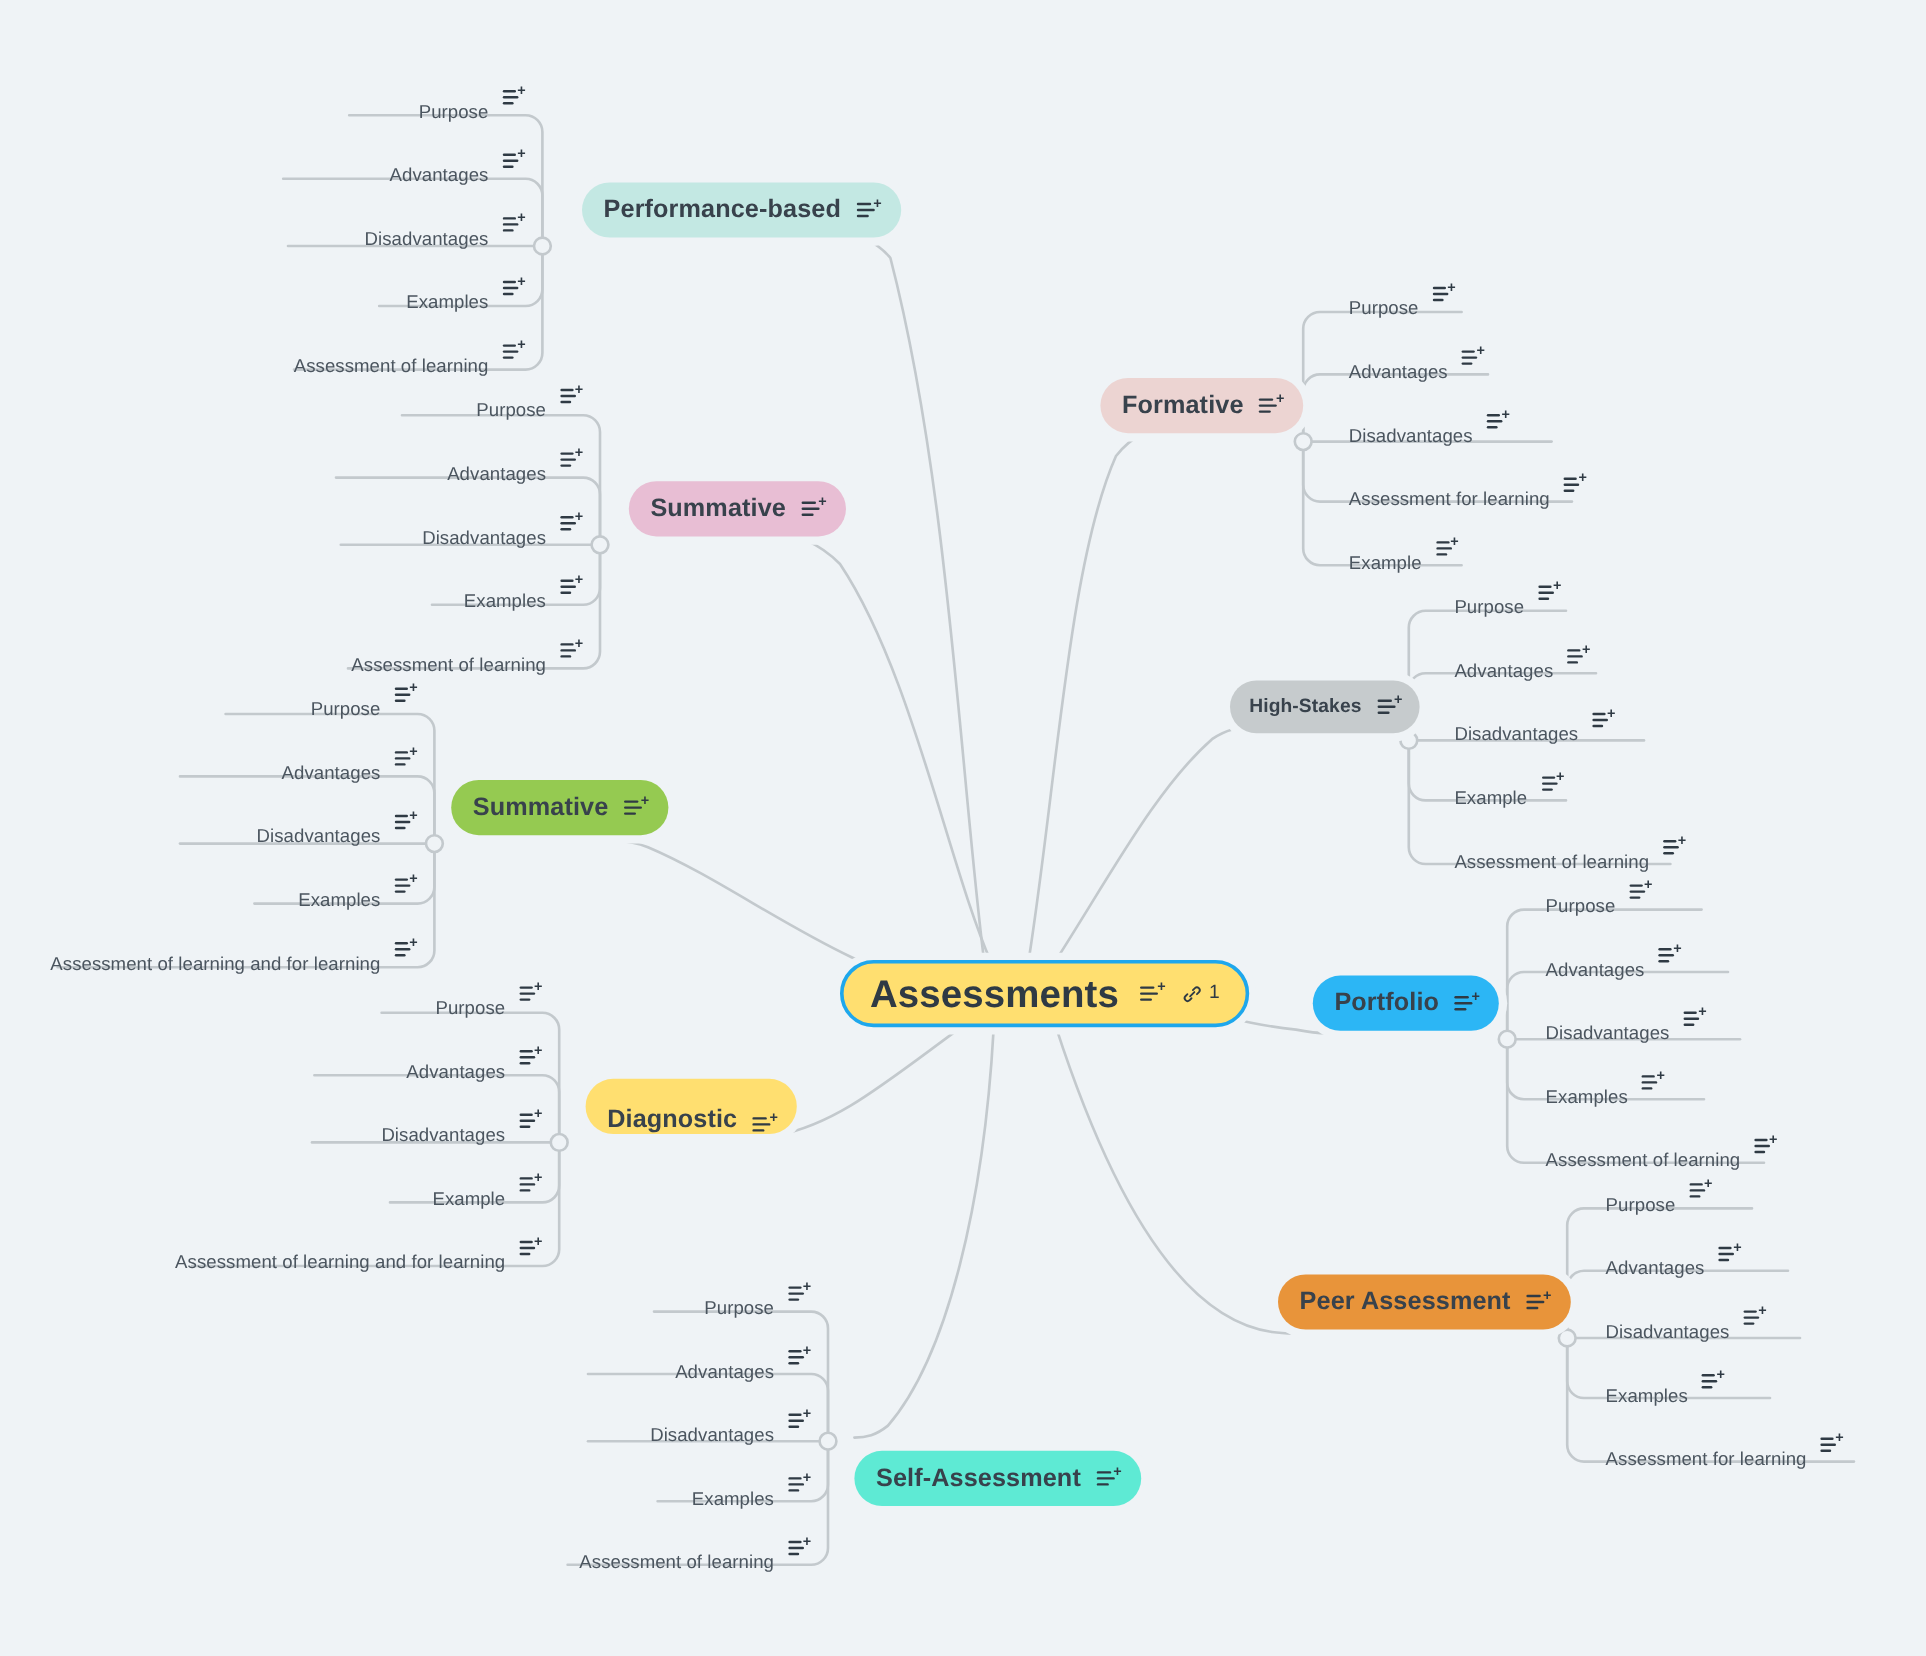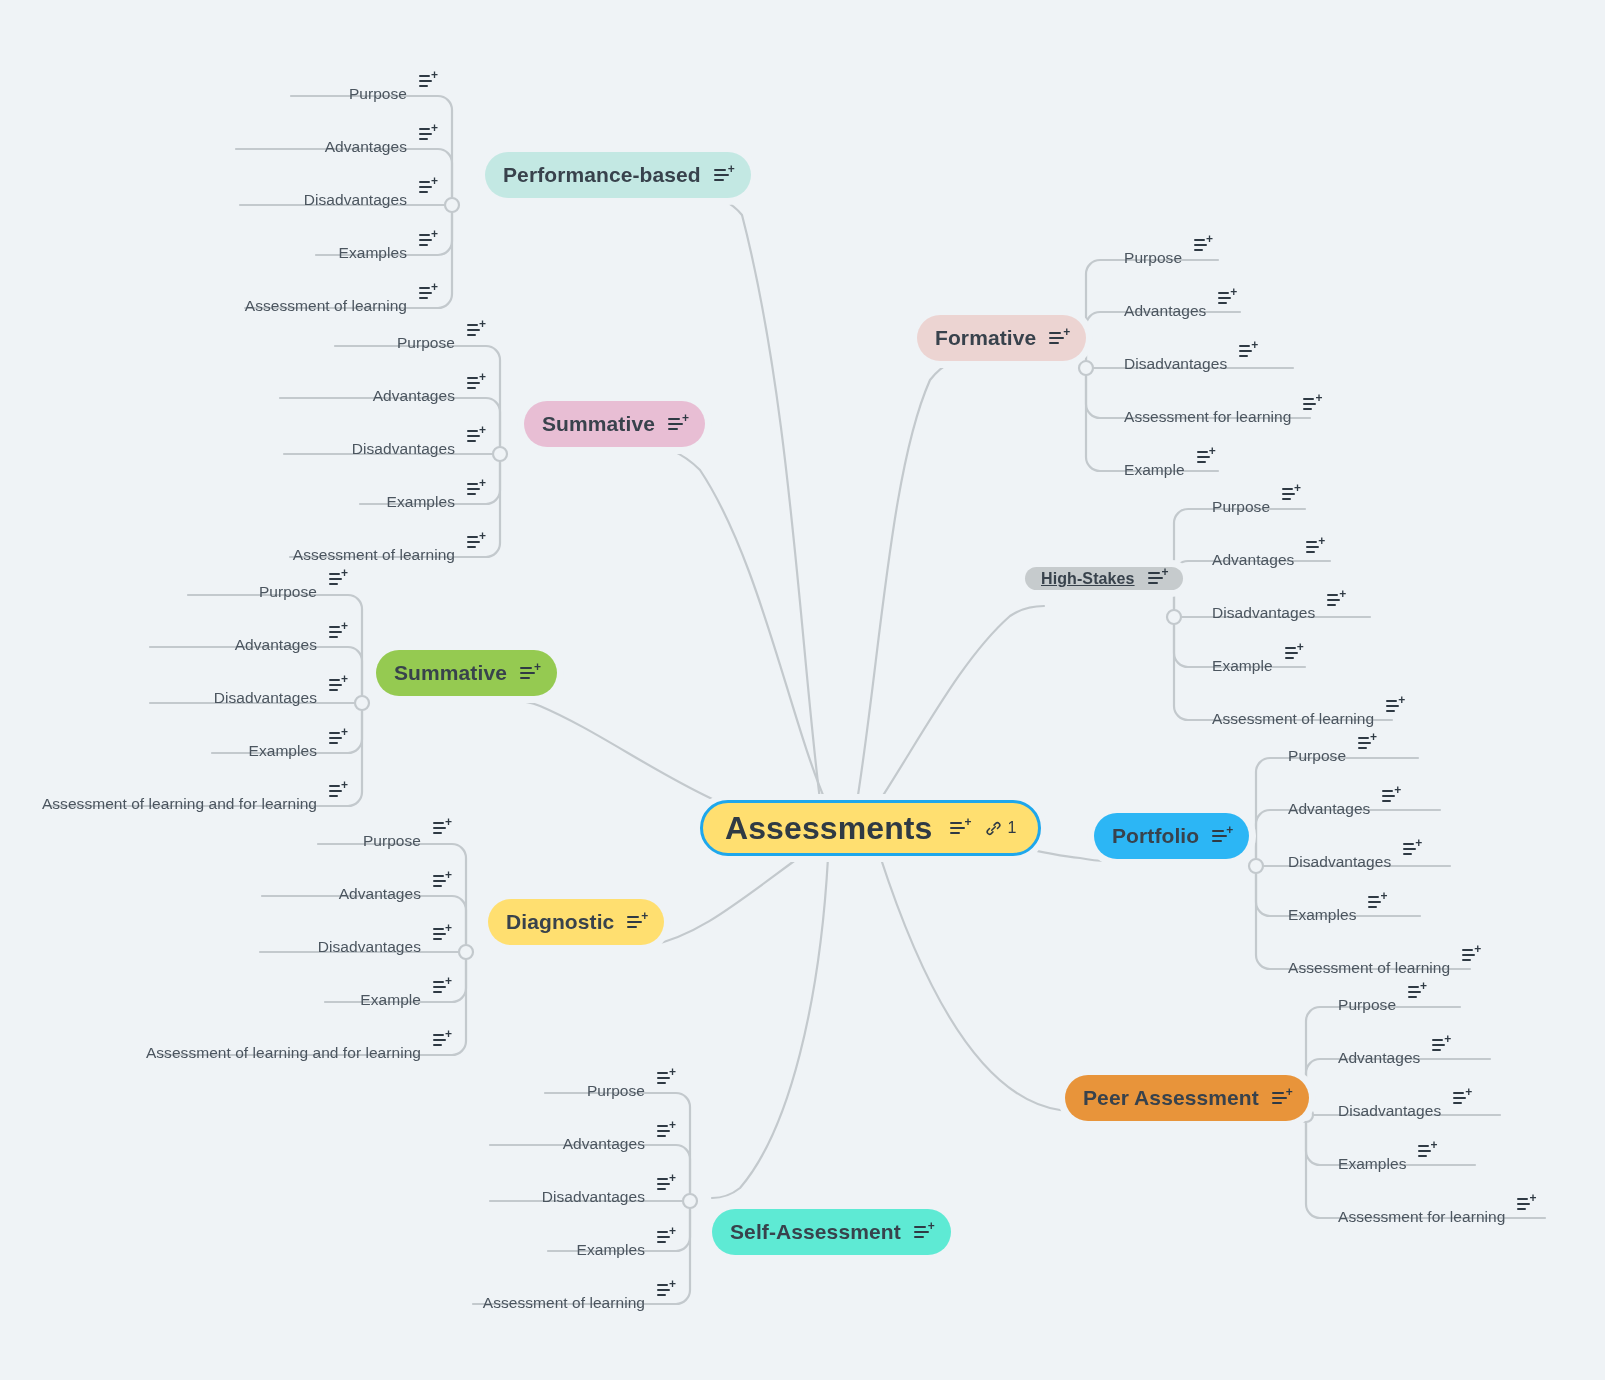--- a/index.html
+++ b/index.html
@@ -35,21 +35,21 @@
     background:#ffdf70;
     border:3px solid #1ea7ec;
     padding:0 22px;
     box-shadow:0 0 0 6px #eff3f6;
     z-index:8;
   }
   .root .lbl{font-size:32px;font-weight:bold;color:#2f3a44;}
   .root .icons{margin-left:18px;}
 
   .small .lbl{font-size:16px;font-weight:bold;}
-  .small{height:23px;padding:0 16px;text-decoration:underline;}
+  .small{height:44px;padding:0 16px;}
 
   
   .leaf{
     position:absolute;
     display:flex;align-items:center;
     white-space:nowrap;
     color:#4b555f;
     font-size:15.5px;
     z-index:4;
   }
@@ -210,21 +210,21 @@
     <span class="icons">
         <span class="note-icon">
           <i></i>
           <i></i>
           <i></i>
           <b>+</b>
         </span>
       </span>
   </div>
 
-  <div class="node" style="left:488px;top:899px;background:#ffdf70;">
+  <div class="node" style="left:488px;top:899px;background:#ffdf70;align-items:flex-end;">
     <span class="lbl">Diagnostic</span>
     <span class="icons">
         <span class="note-icon">
           <i></i>
           <i></i>
           <i></i>
           <b>+</b>
         </span>
       </span>
   </div>
@@ -270,21 +270,21 @@
     <span class="icons">
         <span class="note-icon">
           <i></i>
           <i></i>
           <i></i>
           <b>+</b>
         </span>
       </span>
   </div>
 
-  <div class="node" style="left:1065px;top:1062px;background:#e8943a;margin-top:13px;">
+  <div class="node" style="left:1065px;top:1062px;background:#e8943a;">
     <span class="lbl">Peer Assessment</span>
     <span class="icons">
         <span class="note-icon">
           <i></i>
           <i></i>
           <i></i>
           <b>+</b>
         </span>
       </span>
   </div>

